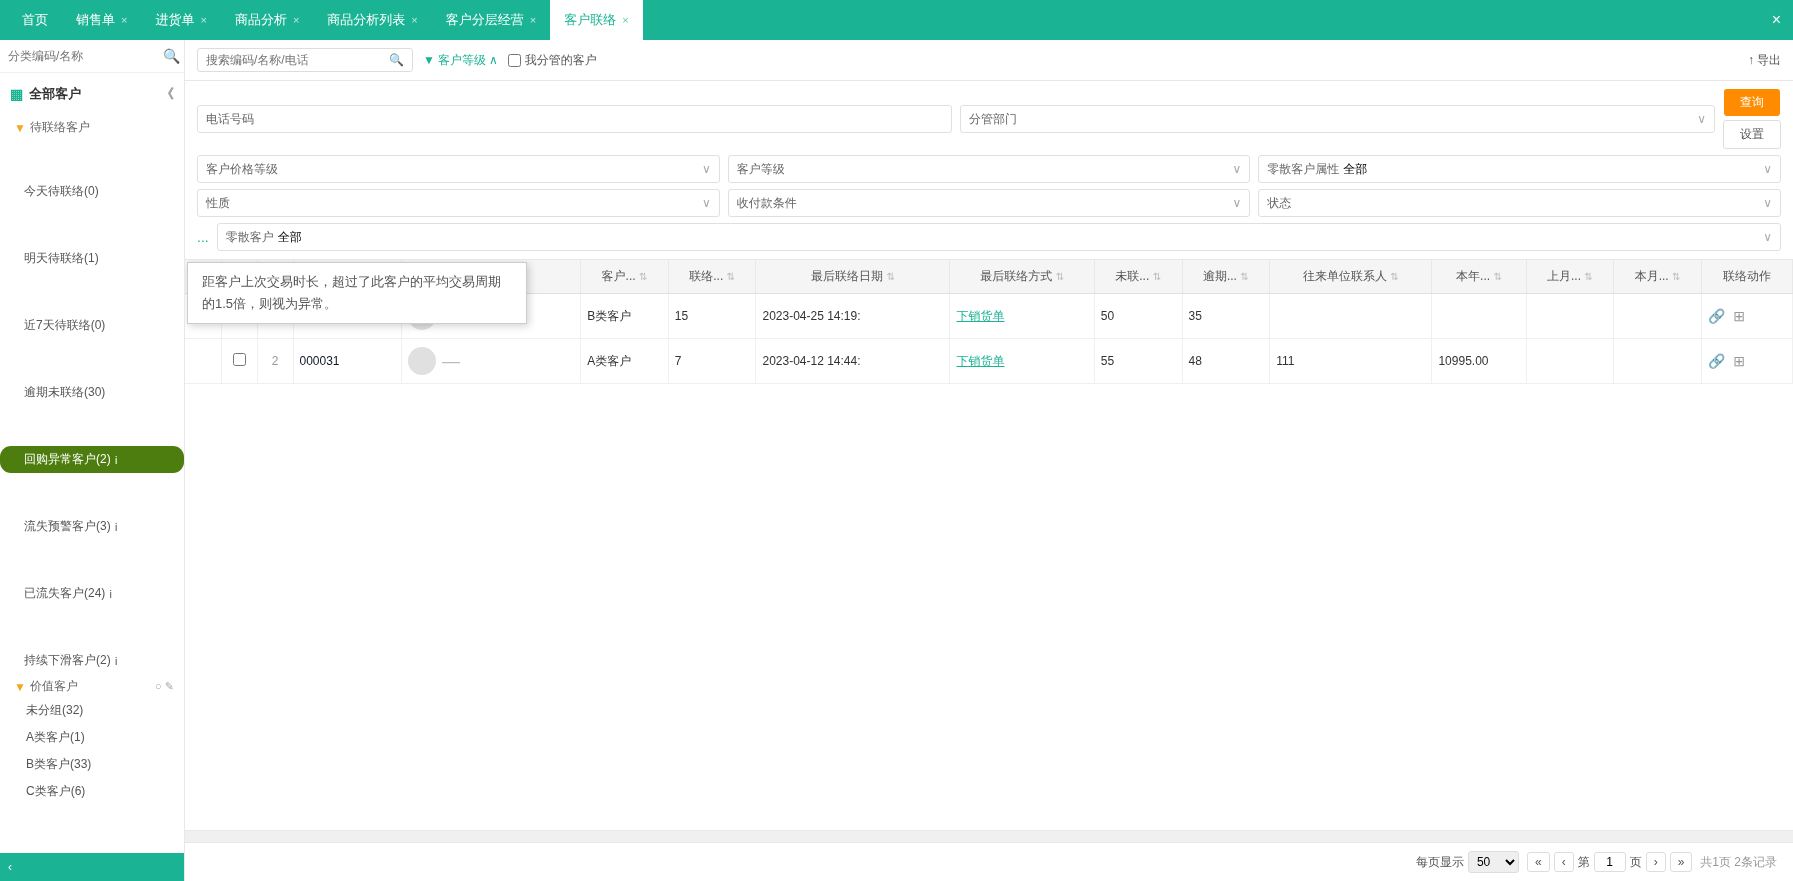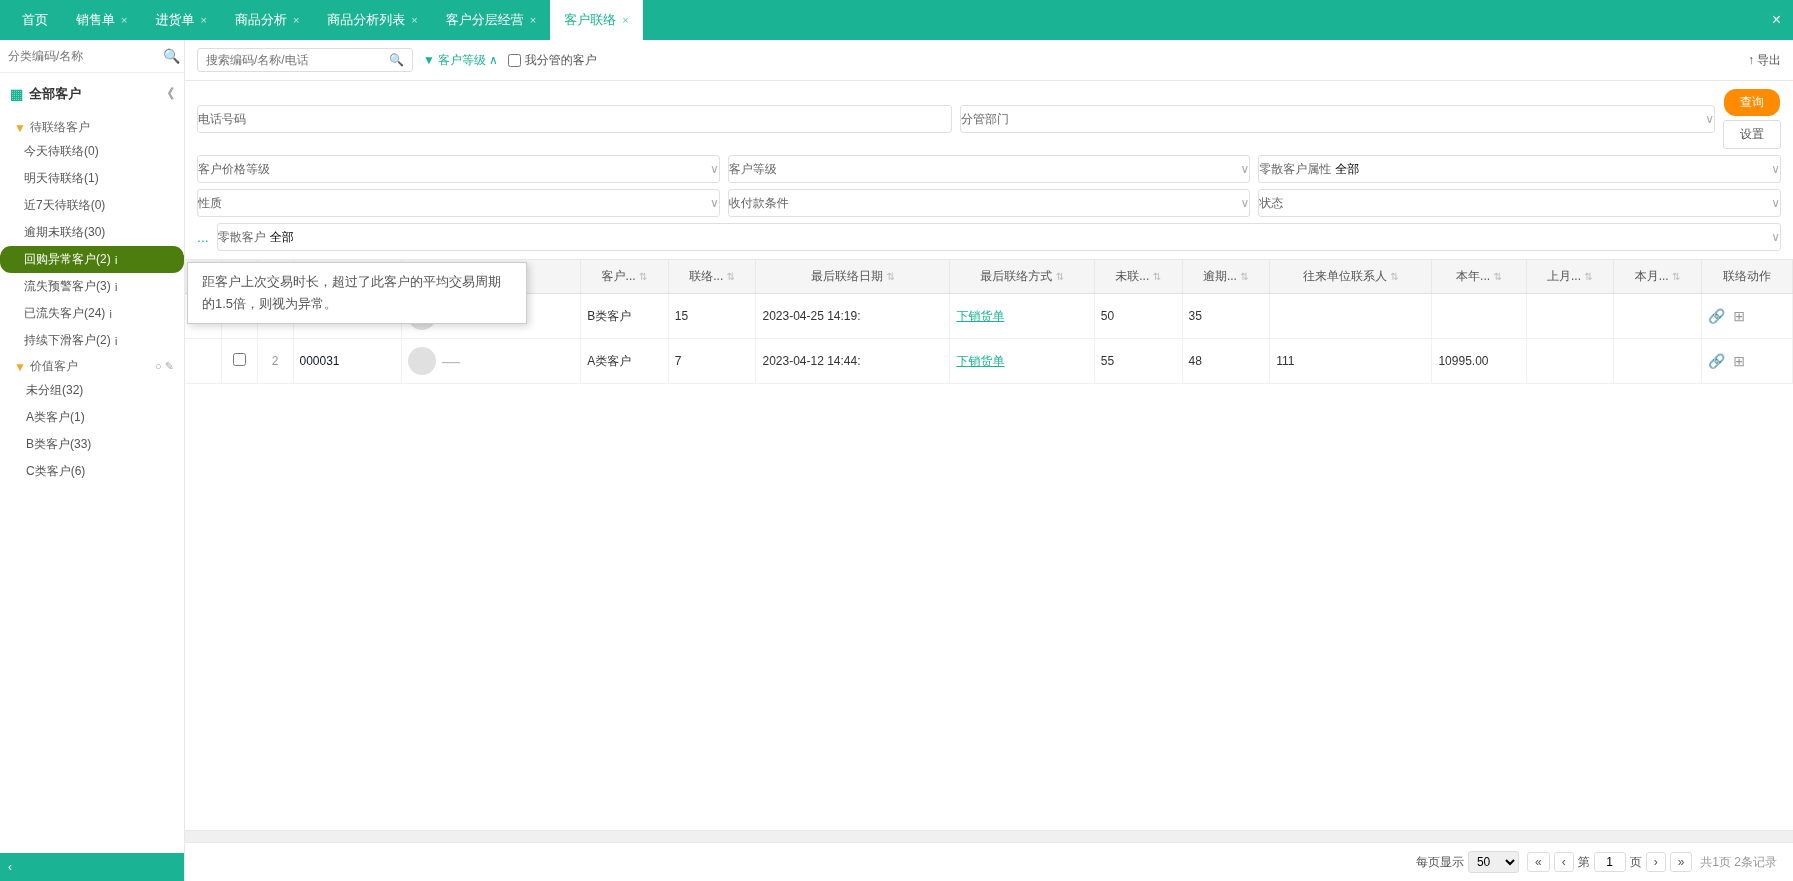--- a/index.html
+++ b/index.html
@@ -87,20 +87,21 @@
     }
     .sidebar-group-label .arrow { margin-right: 4px; color: #f5a623; }
 
     .sidebar-item {
       padding: 5px 10px 5px 24px;
       color: #555;
       font-size: 12px;
       cursor: pointer;
       display: flex;
       align-items: center;
+      margin-top: 40px;
     }
     .sidebar-item.active { background: #4d7c0f; color: #fff; border-radius: 11px; }
 
     .sidebar-group-label2 {
       padding: 4px 10px 2px 14px;
       color: #666;
       font-size: 12px;
       display: flex;
       align-items: center;
     }
@@ -167,41 +168,41 @@
       gap: 8px;
       margin-bottom: 6px;
     }
     .filter-row:last-child { margin-bottom: 0; }
     .filter-field {
       display: flex;
       align-items: center;
       flex: 1;
       border: 1px solid #e0e0e0;
       border-radius: 3px;
-      padding: 4px 0;
+      padding: 4px 8px;
       min-height: 28px;
       background: #fff;
       position: relative;
     }
     .filter-field label {
       color: #666;
       font-size: 12px;
       white-space: nowrap;
       margin-right: 6px;
     }
     .filter-field .dropdown-arrow { margin-left: auto; color: #aaa; }
     .filter-field-wide { flex: 2; }
     .filter-inline-label {
       color: #666; font-size: 12px; white-space: nowrap; margin-right: 4px;
     }
     .action-buttons {
       display: flex; flex-direction: column; gap: 4px; align-items: center;
     }
     .btn-query {
-      background: #ff8c00; color: #fff; border: none; border-radius: 12px;
+      background: #ff8c00; color: #fff; border: none; border-radius: 3px;
       padding: 5px 16px; font-size: 12px; cursor: pointer; white-space: nowrap;
     }
     .btn-settings {
       background: #fff; color: #555; border: 1px solid #ddd; border-radius: 3px;
       padding: 5px 16px; font-size: 12px; cursor: pointer; white-space: nowrap;
     }
     .filter-more-dots { color: #1ab394; font-size: 14px; cursor: pointer; }
 
     
     .table-area {

